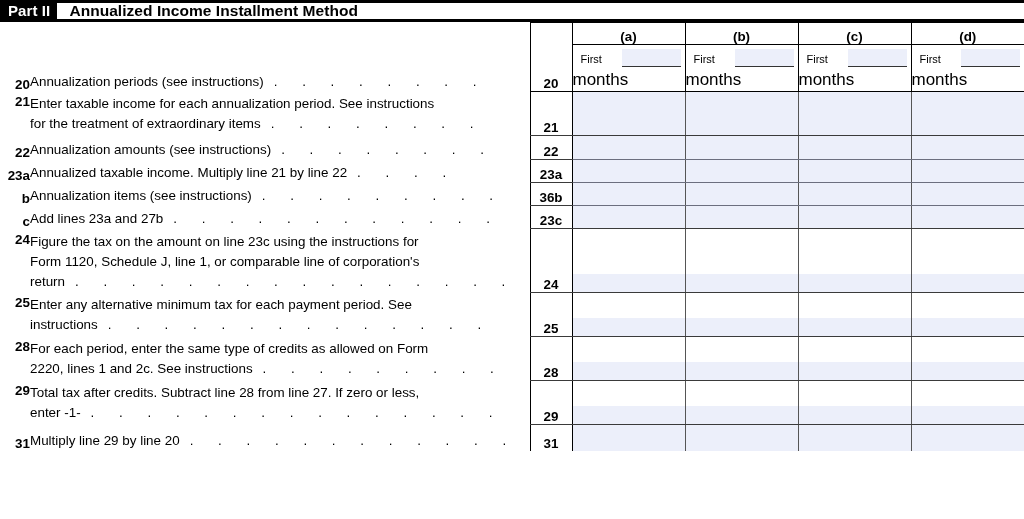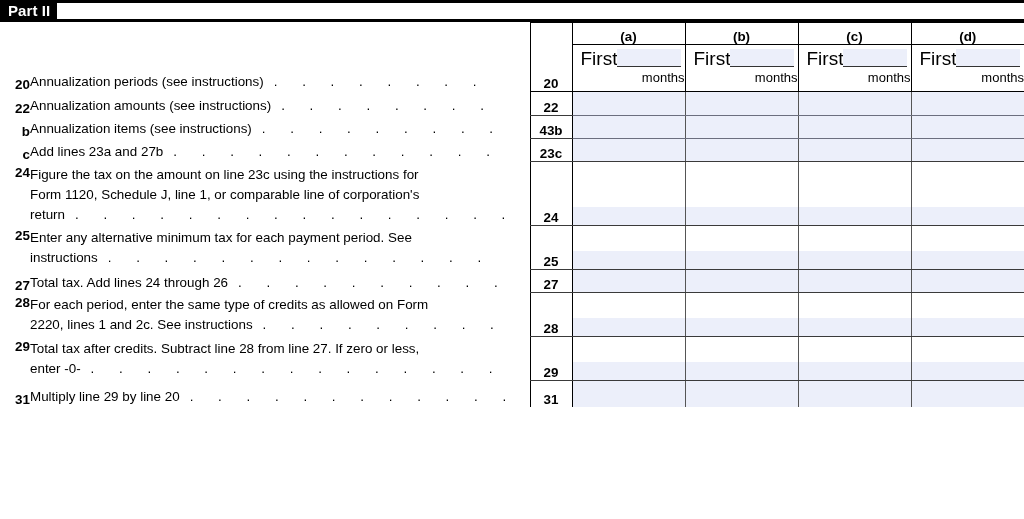--- a/index.html
+++ b/index.html
@@ -165,49 +165,50 @@
     position: relative;
   }
   .months-top {
     display: flex;
     align-items: flex-end;
     padding: 2px 4px 0 8px;
     height: 22px;
     box-sizing: border-box;
   }
   .months-first {
-    font-size: 19px;
+    font-size: 11px;
     line-height: 16px;
-    padding-right: 0;
+    padding-right: 20px;
   }
   .months-blank {
     flex: 1;
     height: 17px;
     background: #eceffa;
     border-bottom: 1.2px solid #333;
   }
   .months-bot {
-    text-align: right;
-    font-size: 13px;
+    text-align: left;
+    font-size: 17px;
     padding-top: 3px;
   }
 
   .pct {
     text-align: center;
     font-size: 13.4px;
     padding-bottom: 2px;
   }
 </style>
 </head>
 <body>
 
 <div id="form">
 
   <div class="title-bar">
     <div class="part-badge">Part II</div>
+    <div class="part-title">Annualized Income Installment Method</div>
   </div>
 
   <table class="grid">
     <colgroup>
       <col class="c-num">
         <col class="c-desc">
         <col class="c-lineno">
       <col class="c-col">
         <col class="c-col">
         <col class="c-col">
@@ -263,40 +264,63 @@
           <div class="months-inner">
             <div class="months-top">
               <span class="months-first">First</span>
               <span class="months-blank"></span>
             </div>
             <div class="months-bot">months</div>
           </div>
         </td>
       </tr>
 
+      <tr style="height:44px">
+        <td class="num" style="vertical-align:top;padding-top:2px">21</td>
+        <td class="desc" style="vertical-align:top;padding-top:2px">
+          <div>Enter taxable income for each annualization period. See instructions</div>
+          <div><span>for the treatment of extraordinary items</span><span class="leader-inline">.   .   .   .   .   .   .   .</span></div>
+        </td>
+        <td class="lineno rule-mid">21</td>
+        <td class="cell shaded rule-mid first-col"></td>
+        <td class="cell shaded rule-mid"></td>
+        <td class="cell shaded rule-mid"></td>
+        <td class="cell shaded rule-mid"></td>
+      </tr>
 
       <tr style="height:24px">
         <td class="num">22</td>
         <td class="desc">
           <span>Annualization amounts (see instructions)</span><span class="leader-inline">.   .   .   .   .   .   .   .</span>
         </td>
         <td class="lineno rule-mid">22</td>
         <td class="cell shaded rule-thin first-col"></td>
         <td class="cell shaded rule-thin"></td>
         <td class="cell shaded rule-thin"></td>
         <td class="cell shaded rule-thin"></td>
       </tr>
 
+      <tr style="height:23px">
+        <td class="num">23a</td>
+        <td class="desc">
+          <span>Annualized taxable income. Multiply line 21 by line 22</span><span class="leader-inline">.    .    .    .</span>
+        </td>
+        <td class="lineno rule-mid">23a</td>
+        <td class="cell shaded rule-thin first-col"></td>
+        <td class="cell shaded rule-thin"></td>
+        <td class="cell shaded rule-thin"></td>
+        <td class="cell shaded rule-thin"></td>
+      </tr>
 
       <tr style="height:23px">
         <td class="num">b</td>
         <td class="desc">
           <span>Annualization items (see instructions)</span><span class="leader-inline">.   .   .   .   .   .   .   .   .</span>
         </td>
-        <td class="lineno rule-mid">43b</td>
+        <td class="lineno rule-mid">36b</td>
         <td class="cell shaded rule-thin first-col"></td>
         <td class="cell shaded rule-thin"></td>
         <td class="cell shaded rule-thin"></td>
         <td class="cell shaded rule-thin"></td>
       </tr>
 
       <tr style="height:23px">
         <td class="num">c</td>
         <td class="desc">
           <span>Add lines 23a and 27b</span><span class="leader-inline">.   .   .   .   .   .   .   .   .   .   .   .</span>
@@ -353,31 +377,20 @@
           <div style="height:24px;background:#fff"></div>
           <div style="height:18px;background:#eceffa"></div>
         </td>
         <td class="cell rule-mid">
           <div style="height:24px;background:#fff"></div>
           <div style="height:18px;background:#eceffa"></div>
         </td>
       </tr>
 
 
-      <tr style="height:23px">
-        <td class="num">27</td>
-        <td class="desc">
-          <span>Total tax. Add lines 24 through 26</span><span class="leader-inline">.   .   .   .   .   .   .   .   .   .</span>
-        </td>
-        <td class="lineno rule-mid">27</td>
-        <td class="cell shaded rule-mid first-col"></td>
-        <td class="cell shaded rule-mid"></td>
-        <td class="cell shaded rule-mid"></td>
-        <td class="cell shaded rule-mid"></td>
-      </tr>
 
       <tr style="height:44px">
         <td class="num" style="vertical-align:top;padding-top:2px">28</td>
         <td class="desc" style="vertical-align:top;padding-top:2px">
           <div class="just">For each period, enter the same type of credits as allowed on Form</div>
           <div><span>2220, lines 1 and 2c. See instructions</span><span class="leader-inline">.   .   .   .   .   .   .   .   .</span></div>
         </td>
         <td class="lineno rule-mid">28</td>
         <td class="cell rule-mid first-col">
           <div style="height:24px;background:#fff"></div>
@@ -394,21 +407,21 @@
         <td class="cell rule-mid">
           <div style="height:24px;background:#fff"></div>
           <div style="height:18px;background:#eceffa"></div>
         </td>
       </tr>
 
       <tr style="height:44px">
         <td class="num" style="vertical-align:top;padding-top:2px">29</td>
         <td class="desc" style="vertical-align:top;padding-top:2px">
           <div class="just">Total tax after credits. Subtract line 28 from line 27. If zero or less,</div>
-          <div><span>enter -0-</span><span class="leader-inline">.   .   .   .   .   .   .   .   .   .   .   .   .   .   .</span></div>
+          <div><span>enter -1-</span><span class="leader-inline">.   .   .   .   .   .   .   .   .   .   .   .   .   .   .</span></div>
         </td>
         <td class="lineno rule-mid">29</td>
         <td class="cell rule-mid first-col">
           <div style="height:24px;background:#fff"></div>
           <div style="height:18px;background:#eceffa"></div>
         </td>
         <td class="cell rule-mid">
           <div style="height:24px;background:#fff"></div>
           <div style="height:18px;background:#eceffa"></div>
         </td>

